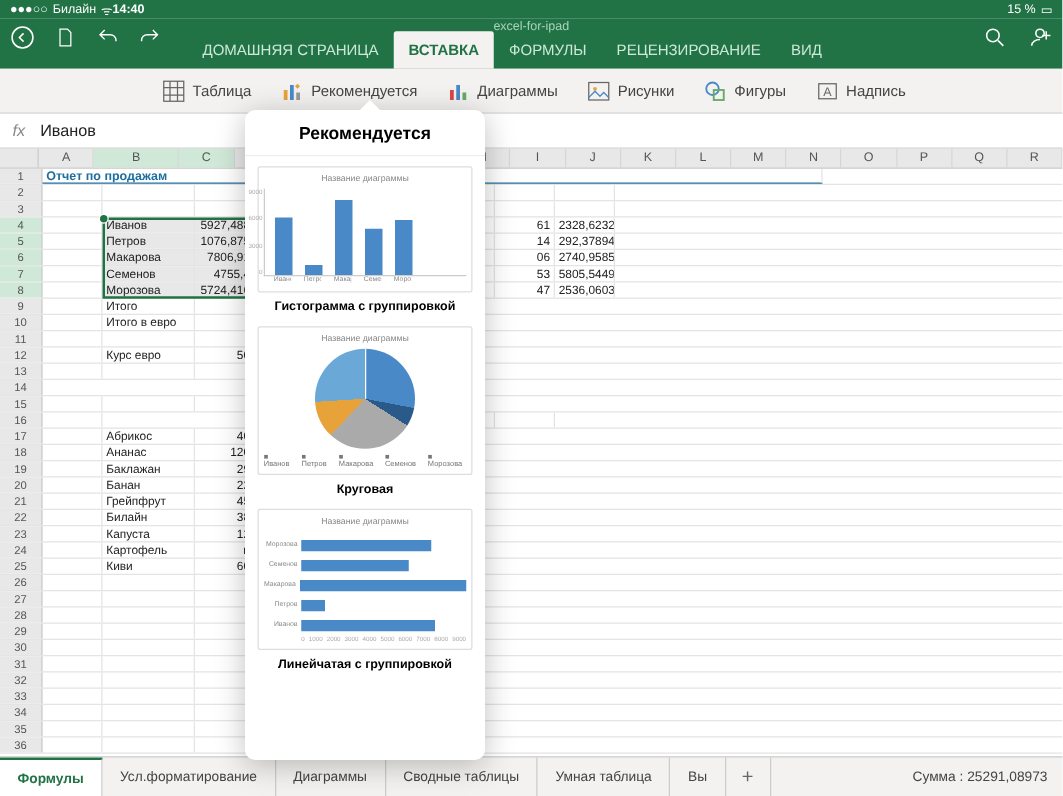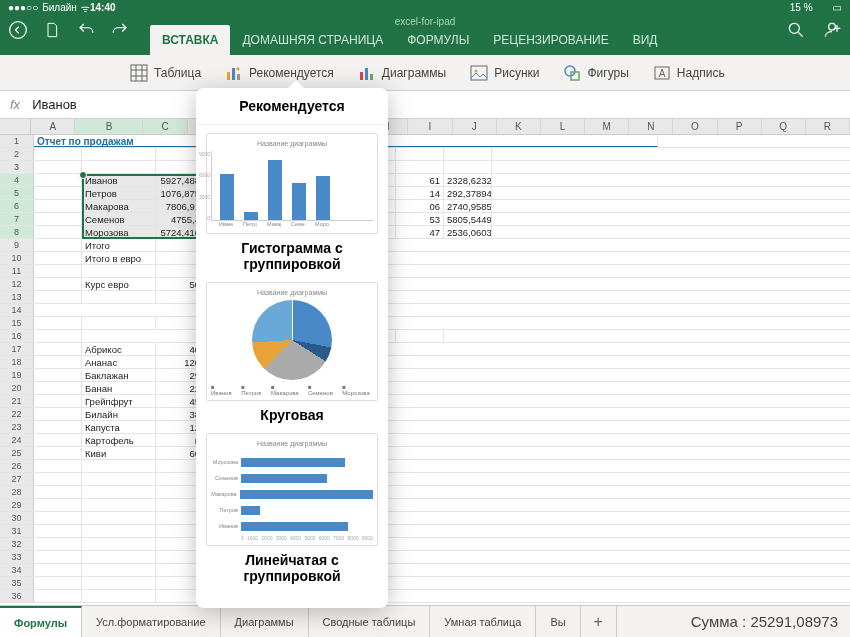--- a/index.html
+++ b/index.html
@@ -1,21 +1,21 @@
 <!DOCTYPE html>
 <html><head>
 <meta charset="utf-8">
 <style>
 * { box-sizing: border-box; margin: 0; padding: 0; font-family: -apple-system, "Helvetica Neue", Arial, sans-serif; }
 body { width: 850px; height: 637px; background: #fff; overflow: hidden; font-size: 11px; }
 
 .status-bar { height: 15px; background: #217346; color: #fff; display: flex; align-items: center; padding: 0 8px; font-size: 10px; }
 .status-left { display: flex; align-items: center; gap: 4px; }
 .status-center { flex: 1; text-align: left; font-weight: 600; }
-.status-right { display: flex; align-items: center; gap: 20px; }
+.status-right { display: flex; align-items: center; gap: 4px; }
 
 .header { height: 40px; background: #217346; display: flex; align-items: flex-end; padding: 0 8px; color: #fff; }
 .header-left { display: flex; align-items: center; gap: 14px; height: 100%; padding-bottom: 10px; }
 .header-icon { width: 20px; height: 20px; display: flex; align-items: center; justify-content: center; fill: #fff; }
 .doc-title { position: absolute; left: 0; right: 0; top: 16px; text-align: center; font-size: 10px; color: #a8d4ba; pointer-events: none; }
 .tabs { display: flex; align-items: flex-end; height: 100%; margin-left: 20px; }
 .tab { padding: 8px 12px; color: #cce8d6; font-size: 12px; cursor: pointer; }
 .tab.active { background: #f3f2f1; color: #217346; font-weight: 600; border-radius: 2px 2px 0 0; }
 .header-right { margin-left: auto; display: flex; align-items: center; gap: 16px; height: 100%; padding-bottom: 10px; }
 
@@ -47,21 +47,21 @@
 .selection-border { position: absolute; border: 2px solid #217346; pointer-events: none; }
 .sel-handle { position: absolute; width: 8px; height: 8px; background: #217346; border: 1px solid #fff; border-radius: 50%; pointer-events: none; }
 
 .popover { position: absolute; top: 88px; left: 196px; width: 192px; height: 520px; background: #fff; border-radius: 8px; box-shadow: 0 4px 24px rgba(0,0,0,0.25); z-index: 100; }
 .popover::before { content: ''; position: absolute; top: -8px; left: 92px; border: 8px solid transparent; border-bottom-color: #fff; border-top: none; }
 .pop-title { text-align: center; padding: 10px; font-size: 14px; font-weight: 600; border-bottom: 1px solid #eee; }
 .pop-body { height: 475px; overflow: hidden; padding: 8px 10px; }
 .chart-card { border: 1px solid #ddd; border-radius: 2px; margin-bottom: 6px; padding: 6px 4px 4px; }
 .chart-title { text-align: center; font-size: 7px; color: #888; margin-bottom: 4px; }
 .chart-area { height: 78px; position: relative; }
-.chart-caption { text-align: center; font-size: 14px; font-weight: 600; margin: 6px 0 10px; }
+.chart-caption { text-align: center; font-size: 10px; font-weight: 600; margin: 6px 0 10px; }
 .legend { display: flex; justify-content: center; gap: 6px; font-size: 6px; color: #777; margin-top: 4px; }
 .legend span::before { content: '■ '; }
 
 .bar-chart { display: flex; align-items: flex-end; height: 70px; gap: 10px; padding: 0 8px; border-bottom: 1px solid #ccc; border-left: 1px solid #ccc; position: relative; }
 .bar { width: 14px; background: #4a89c8; }
 .bar-labels { display: flex; gap: 10px; padding: 0 8px; font-size: 5.5px; color: #888; }
 .bar-labels span { width: 14px; text-align: center; overflow: hidden; }
 .y-ticks { position: absolute; left: -18px; top: 0; height: 70px; display: flex; flex-direction: column; justify-content: space-between; font-size: 5px; color: #aaa; text-align: right; width: 16px; }
 
 .pie { width: 80px; height: 80px; border-radius: 50%; margin: 0 auto;
@@ -72,21 +72,21 @@
 .hbar-row { display: flex; align-items: center; height: 14px; margin-bottom: 2px; }
 .hbar-label { width: 30px; font-size: 5.5px; color: #888; text-align: right; padding-right: 3px; }
 .hbar { height: 9px; background: #4a89c8; }
 .x-ticks { display: flex; justify-content: space-between; font-size: 5px; color: #aaa; padding-left: 30px; }
 
 .bottom-bar { position: absolute; bottom: 0; left: 0; right: 0; height: 32px; background: #f3f2f1; border-top: 1px solid #ccc; display: flex; align-items: center; }
 .sheet-tabs { display: flex; height: 100%; }
 .sheet-tab { padding: 0 14px; border-right: 1px solid #ccc; display: flex; align-items: center; font-size: 11px; color: #444; cursor: pointer; }
 .sheet-tab.active { font-weight: 600; color: #217346; border-top: 2px solid #217346; background: #fff; }
 .add-sheet { width: 36px; text-align: center; font-size: 16px; color: #666; border-right: 1px solid #ccc; display: flex; align-items: center; justify-content: center; cursor: pointer; }
-.status-sum { margin-left: auto; padding: 0 12px; font-size: 15px; color: #444; text-align: center; }
+.status-sum { margin-left: auto; padding: 0 12px; font-size: 11px; color: #444; text-align: center; }
 
 svg { display: block; }
 </style>
 </head>
 <body>
 
 <div class="status-bar">
   <div class="status-left">
     <span>●●●○○</span>
     <span>Билайн</span>
@@ -118,22 +118,22 @@
           <path d="M9 14l-5-5 5-5M4 9h11a6 6 0 016 6v1" fill="none" stroke="#fff" stroke-width="1.5"></path>
         </svg>
       </span>
     <span class="header-icon">
         <svg viewBox="0 0 24 24" width="18" height="18">
           <path d="M15 14l5-5-5-5M20 9H9a6 6 0 00-6 6v1" fill="none" stroke="#fff" stroke-width="1.5"></path>
         </svg>
       </span>
   </div>
   <div class="tabs">
+    <div class="tab">ДОМАШНЯЯ СТРАНИЦА</div>
     <div class="tab active">ВСТАВКА</div>
-    <div class="tab">ДОМАШНЯЯ СТРАНИЦА</div>
     <div class="tab">ФОРМУЛЫ</div>
     <div class="tab">РЕЦЕНЗИРОВАНИЕ</div>
     <div class="tab">ВИД</div>
   </div>
   <div class="header-right">
     <span class="header-icon">
         <svg viewBox="0 0 24 24" width="20" height="20">
           <circle cx="10" cy="10" r="6" fill="none" stroke="#fff" stroke-width="1.5"></circle>
           <path d="M15 15l5 5" stroke="#fff" stroke-width="1.5"></path>
         </svg>

